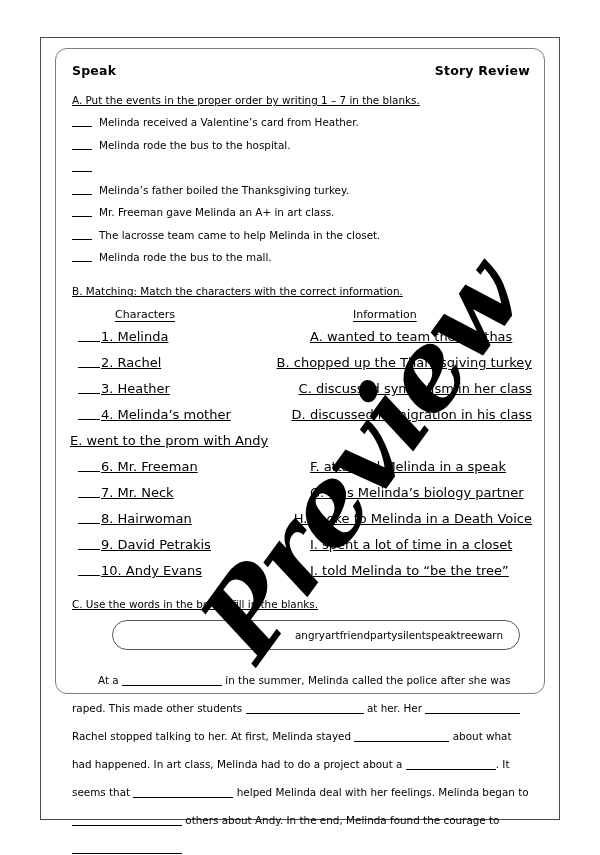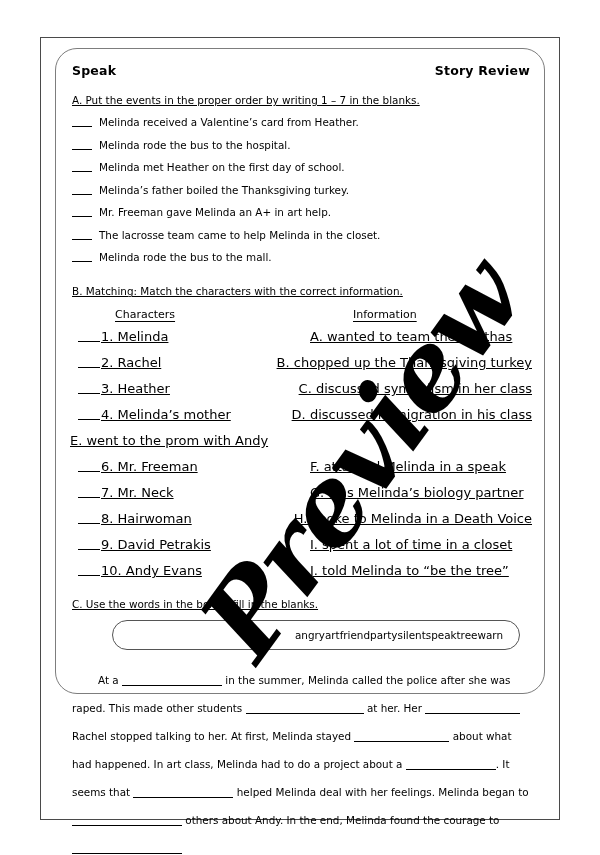--- a/index.html
+++ b/index.html
@@ -27,21 +27,21 @@
     box-sizing: border-box;
     background: #ffffff;
   }
   .worksheet-card {
     position: absolute;
     left: 55px;
     top: 48px;
     width: 490px;
     height: 646px;
     border: 1px solid #7d7d7d;
-    border-radius: 22px;
+    border-radius: 12px;
     box-sizing: border-box;
     background: #ffffff;
   }
 
   .inner {
     position: absolute;
     left: 0;
     top: 0;
     width: 490px;
     height: 757px;
@@ -190,23 +190,23 @@
     <div class="header-row">
       <span>Speak</span>
       <span>Story Review</span>
     </div>
 
     <div>
       <div class="instruction">A. Put the events in the proper order by writing 1 – 7 in the blanks.</div>
       <div class="event-list">
         <div class="event-item"><span class="blank-s"></span><span>Melinda received a Valentine’s card from Heather.</span></div>
         <div class="event-item"><span class="blank-s"></span><span>Melinda rode the bus to the hospital.</span></div>
-        <div class="event-item"><span class="blank-s"></span><span>Melinda met Heather on the first day of school.</span></div>
+        <div class="event-item"><span class="blank-s"></span></div>
         <div class="event-item"><span class="blank-s"></span><span>Melinda’s father boiled the Thanksgiving turkey.</span></div>
-        <div class="event-item"><span class="blank-s"></span><span>Mr. Freeman gave Melinda an A+ in art help.</span></div>
+        <div class="event-item"><span class="blank-s"></span><span>Mr. Freeman gave Melinda an A+ in art class.</span></div>
         <div class="event-item"><span class="blank-s"></span><span>The lacrosse team came to help Melinda in the closet.</span></div>
         <div class="event-item"><span class="blank-s"></span><span>Melinda rode the bus to the mall.</span></div>
       </div>
     </div>
 
     <div class="match-section">
       <div class="instruction">B. Matching: Match the characters with the correct information.</div>
 
       <div class="match-head">
         <span class="col-head left">Characters</span>

